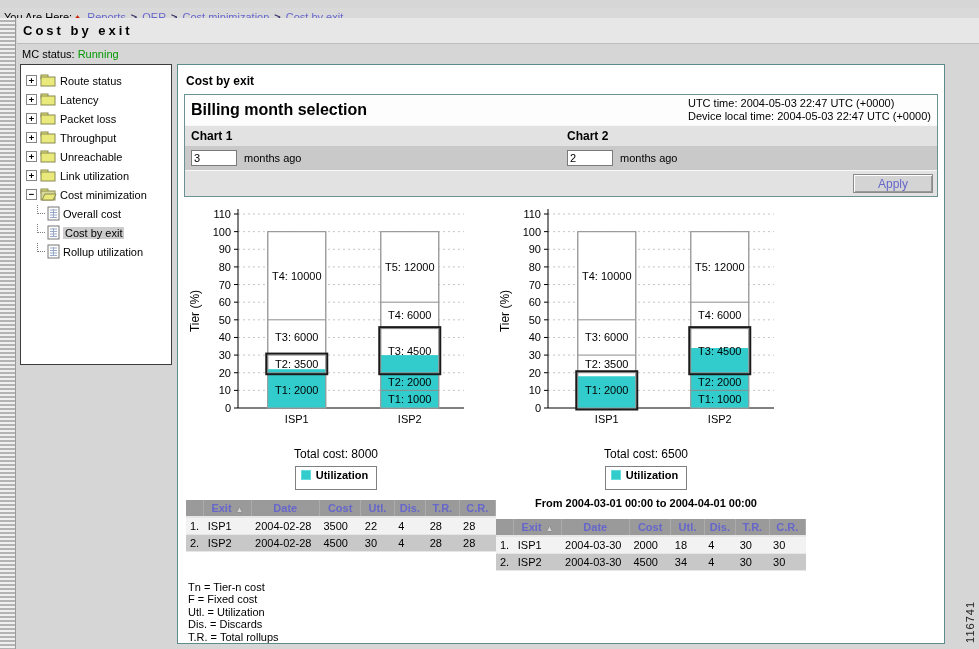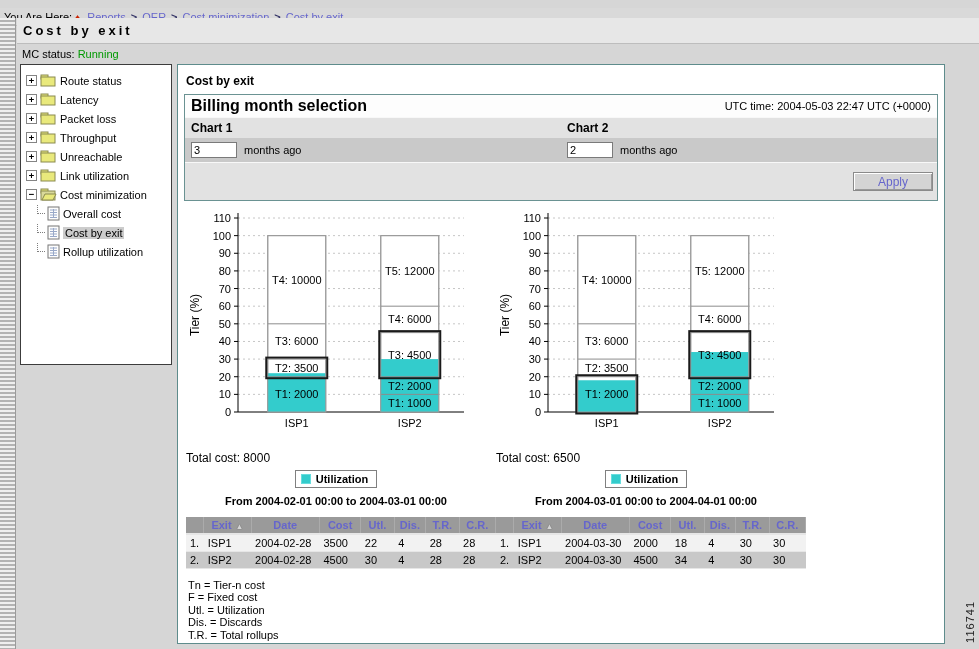--- a/index.html
+++ b/index.html
@@ -49,31 +49,31 @@
   .billing-head { display:flex; justify-content:space-between; align-items:center; background:#fdfdfd; padding:2px 6px; }
   .billing-title { font-weight:bold; font-size:16px; }
   .times { display:flex; flex-direction:column; text-align:left; line-height:13px; }
   .chart-label-row, .input-row { display:flex; }
   .chart-label-row { background:#e2e2e2; border-top:1px solid #f8f8f8; }
   .chart-label-row .half { width:50%; padding:3px 6px; font-weight:bold; font-size:12px; }
   .input-row { background:#c9c9c9; }
   .input-row .half { width:50%; padding:4px 6px; display:flex; align-items:center; }
   .months-input { width:46px; height:16px; border:1px solid #7a7a7a; background:#fff; font:11px "Liberation Sans",sans-serif; padding:0 2px; }
   .mlabel { margin-left:7px; }
-  .apply-row { background:#e2e2e2; border-top:1px solid #f8f8f8; text-align:right; padding:9px 4px; }
+  .apply-row { background:#e2e2e2; border-top:1px solid #f8f8f8; text-align:right; padding:3px 4px; }
   .apply-btn { width:80px; height:19px; background:#d4d4d4; border:1px solid #8a8a8a;
     box-shadow:inset 1px 1px 0 #ffffff, inset -1px -1px 0 #999999;
     color:#6666cc; font:12px "Liberation Sans",sans-serif; cursor:pointer; }
 
   .charts-row { display:flex; margin:5px 0 0 8px; }
   .chart-col { width:310px; }
   svg text { font-family:"Liberation Sans","DejaVu Sans",sans-serif; }
-  .total-cost { width:300px; font-size:12px; margin-top:3px; }
+  .total-cost { width:300px; text-align:center; font-size:12px; margin-top:3px; }
   .legend-wrap { width:300px; text-align:center; margin-top:5px; }
-  .legend-box { display:inline-flex; align-items:center; border:1px solid #808080; background:#fff; padding:2px 8px 2px 5px; }
+  .legend-box { display:inline-flex; align-items:center; border:1px solid #808080; background:#fff; padding:2px 8px 8px 5px; }
   .legend-swatch { display:inline-block; width:10px; height:10px; margin-right:5px; border:1px solid #66dddd; }
   .legend-label { font-weight:bold; font-size:11px; }
   .date-range { width:300px; text-align:center; font-weight:bold; font-size:11px; margin-top:7px; }
 
   table.rpt-table { border-collapse:collapse; margin-top:10px; table-layout:fixed; }
   .rpt-table th { background:#9a9a9a; color:#6666cc; font-weight:bold; font-size:11px; height:17px;
     border-right:1px solid #ababab; border-bottom:2px solid #e6e6e6; text-align:center; cursor:pointer; }
   .rpt-table td { font-size:11px; height:17px; padding:0 0 0 4px; border-bottom:1px solid #e6e6e6; text-align:left; overflow:hidden; }
   .rpt-table tr.row-light td { background:#f2f2f2; }
   .rpt-table tr.row-dark td { background:#c8c8c8; }
@@ -202,20 +202,21 @@
     </div>
 
   <div class="main-panel">
     <div class="section-title">Cost by exit</div>
 
     <div class="billing-box">
       <div class="billing-head">
         <span class="billing-title">Billing month selection</span>
         <span class="times">
           <span>UTC time: 2004-05-03 22:47 UTC (+0000)</span>
+          <span>Device local time: 2004-05-03 22:47 UTC (+0000)</span>
         </span>
       </div>
       <div class="chart-label-row">
         <span class="half">Chart 1</span>
         <span class="half">Chart 2</span>
       </div>
       <div class="input-row">
         <span class="half">
           <input class="months-input" value="3" style="">
           <span class="mlabel">months ago</span>
@@ -296,21 +297,21 @@
               <text x="223.76" y="201.1818181818182" text-anchor="middle" font-size="11" fill="#000">T1: 1000</text>
               <text x="223.76" y="183.54545454545456" text-anchor="middle" font-size="11" fill="#000">T2: 2000</text>
               <text x="223.76" y="152.6818181818182" text-anchor="middle" font-size="11" fill="#000">T3: 4500</text>
               <text x="223.76" y="117.4090909090909" text-anchor="middle" font-size="11" fill="#000">T4: 6000</text>
               <text x="223.76" y="68.9090909090909" text-anchor="middle" font-size="11" fill="#000">T5: 12000</text>
               <text x="223.76" y="221" text-anchor="middle" font-size="11" fill="#000">ISP2</text>
             </g>
           </svg><div class="total-cost">Total cost: 8000</div><div class="legend-wrap"><span class="legend-box">
               <span class="legend-swatch" style="background: rgb(51, 204, 204);"></span>
               <span class="legend-label">Utilization</span>
-            </span></div><div class="date-range">From 2004-02-01 00:00 to 2004-03-01 00:00</div><table class="rpt-table">
+            </span></div><table class="rpt-table">
             <thead>
               <tr>
                 <th class="c0"></th>
                 <th class="c1">Exit<span class="sort-icon">▲</span></th>
                 <th class="c2">Date</th>
                 <th class="c3">Cost</th>
                 <th class="c4">Utl.</th>
                 <th class="c5">Dis.</th>
                 <th class="c6">T.R.</th>
                 <th class="c7">C.R.</th>

